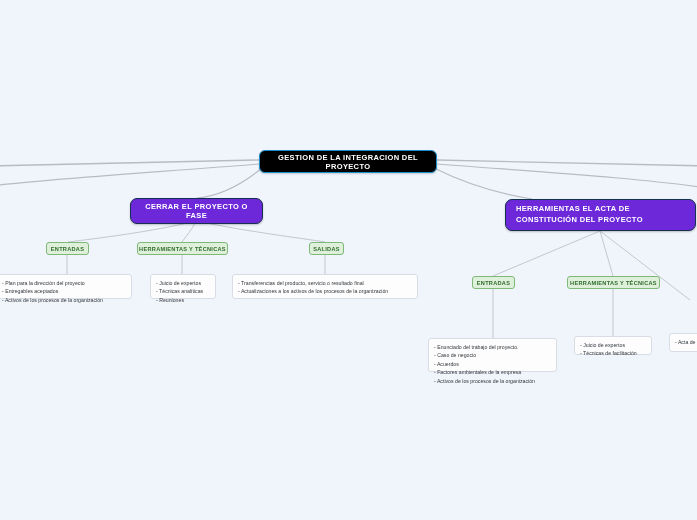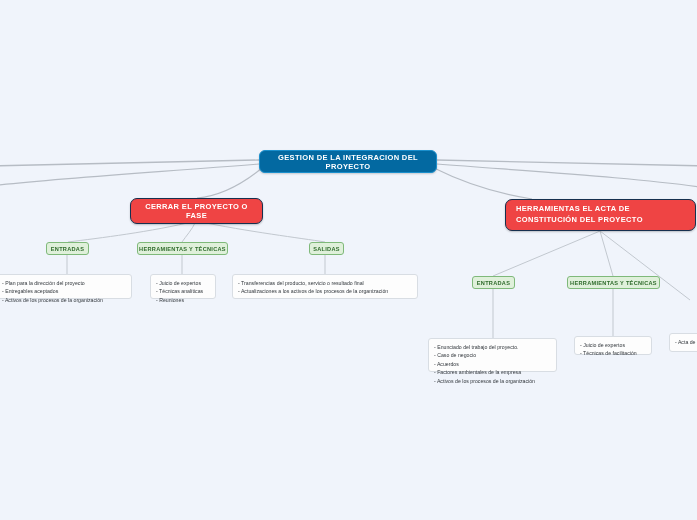--- a/index.html
+++ b/index.html
@@ -28,37 +28,37 @@
     width: 697px;
     height: 520px;
     pointer-events: none;
   }
   .node {
     position: absolute;
     box-sizing: border-box;
   }
   
   .root-node {
-    background: #0369a1;
+    background: #000000;
     border: 1px solid #1b8fcc;
     border-radius: 6px;
     color: #ffffff;
     font-size: 7.5px;
     font-weight: bold;
     letter-spacing: 0.35px;
     display: flex;
     align-items: center;
     justify-content: flex-start;
     text-align: center;
     padding: 0 10px;
     box-shadow: 0 1px 2px rgba(0,0,0,0.18);
   }
   
   .branch-node {
-    background: #ef4444;
+    background: #6d28d9;
     border: 1.6px solid #16304f;
     border-radius: 7px;
     color: #ffffff;
     font-size: 7.5px;
     font-weight: bold;
     letter-spacing: 0.35px;
     display: flex;
     align-items: center;
     padding: 12px 10px;
     box-shadow: 0 1px 2px rgba(0,0,0,0.22);

